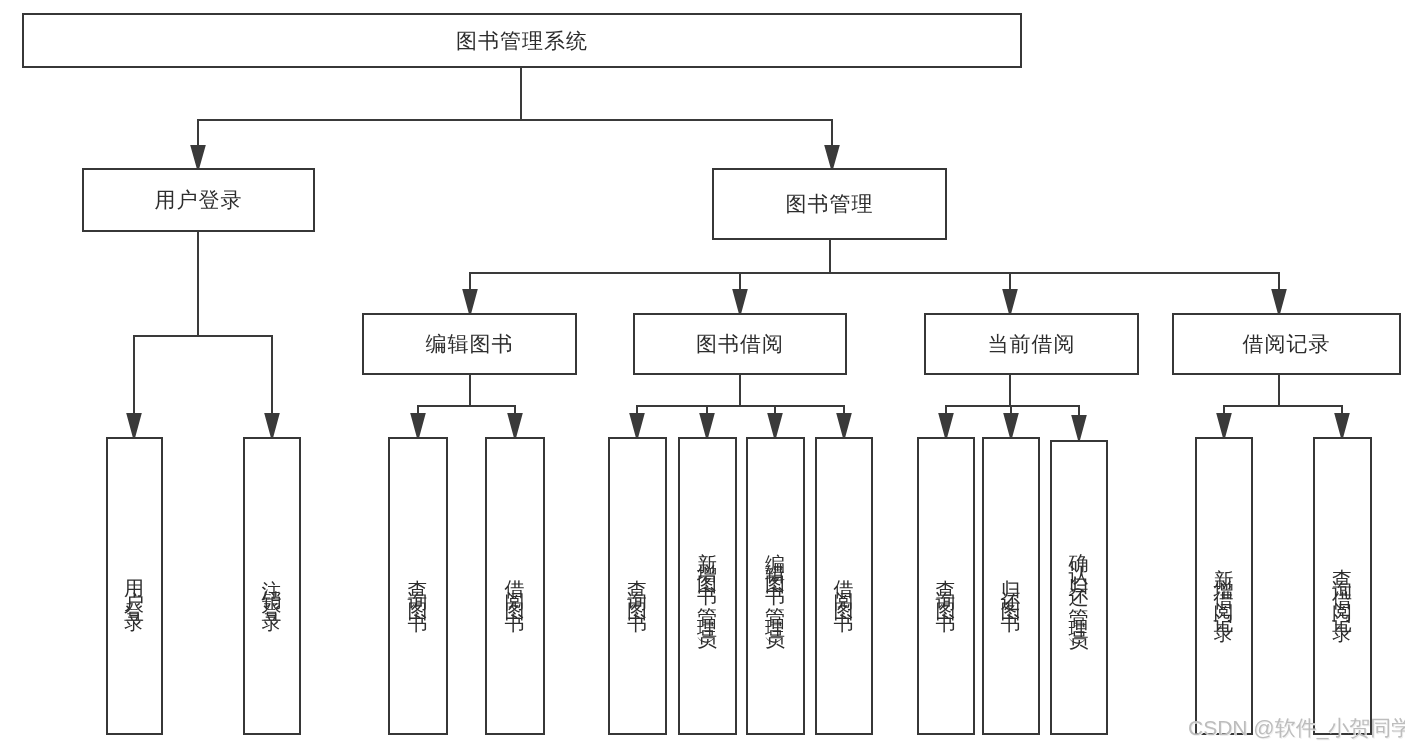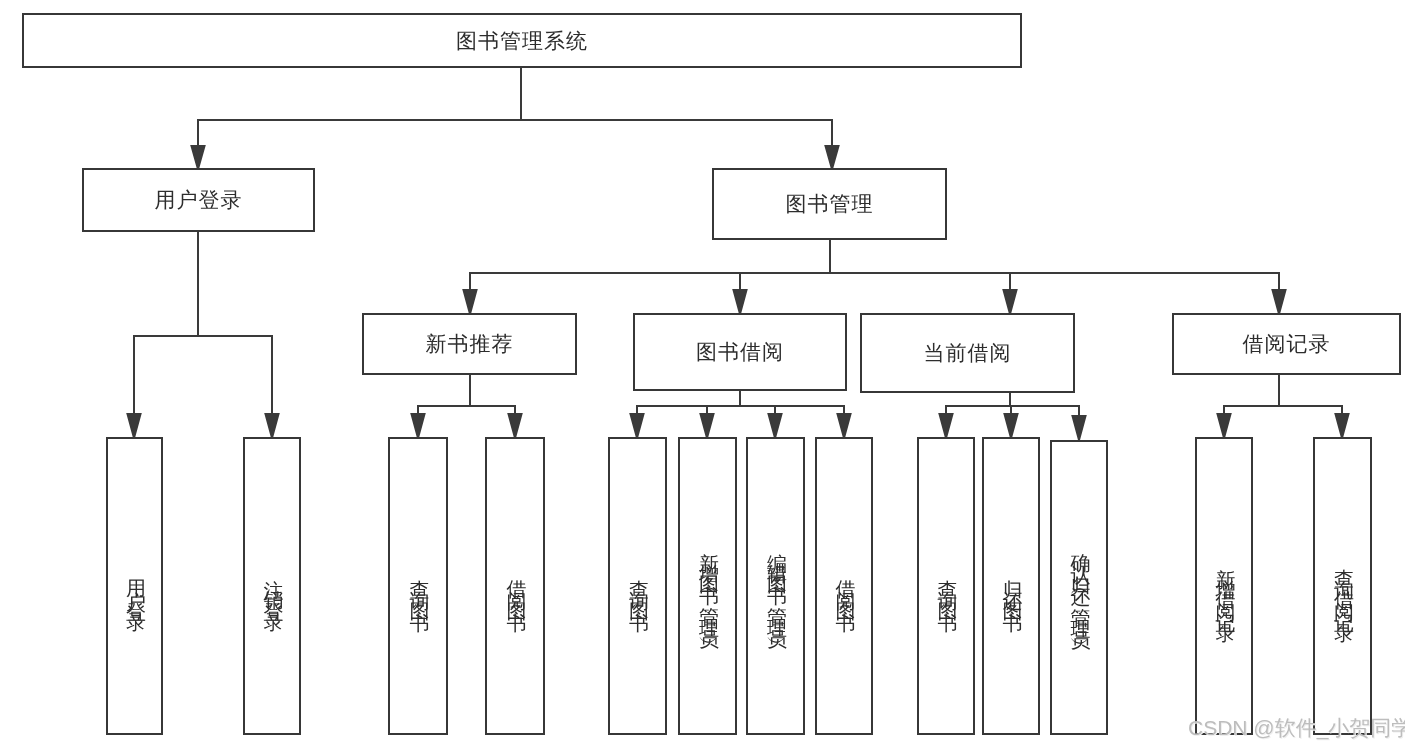--- a/index.html
+++ b/index.html
@@ -11,21 +11,20 @@
     overflow:hidden;
   }
   #wires{position:absolute;left:0;top:0;width:1405px;height:747px;}
   .node{
     position:absolute;
     box-sizing:border-box;
     background:#ffffff;
     border:2px solid #373737;
     display:flex;align-items:center;justify-content:center;
     color:#2d2d2d;
-    font-family:Liberation Mono, monospace;
   }
   .node.h span{
     font-size:21px;letter-spacing:1px;white-space:nowrap;
   }
   .node.v span{
     writing-mode:vertical-rl;
     text-orientation:mixed;
     font-size:20px;
     letter-spacing:11px;
     line-height:1;
@@ -114,26 +113,26 @@
   </div>
 
   <div class="node h" style="left:82px;top:168px;width:233px;height:64px">
     <span>用户登录</span>
   </div>
   <div class="node h" style="left:712px;top:168px;width:235px;height:72px">
     <span>图书管理</span>
   </div>
 
   <div class="node h" style="left:362px;top:313px;width:215px;height:62px">
-    <span>新书推荐</span>
+    <span>编辑图书</span>
   </div>
-  <div class="node h" style="left:633px;top:313px;width:214px;height:78px">
+  <div class="node h" style="left:633px;top:313px;width:214px;height:62px">
     <span>图书借阅</span>
   </div>
-  <div class="node h" style="left:860px;top:313px;width:215px;height:80px">
+  <div class="node h" style="left:924px;top:313px;width:215px;height:62px">
     <span>当前借阅</span>
   </div>
   <div class="node h" style="left:1172px;top:313px;width:229px;height:62px">
     <span>借阅记录</span>
   </div>
 
   <div class="node v" style="left:106px;top:437px;width:57px;height:298px">
     <span>用户登录</span>
   </div>
   <div class="node v" style="left:243px;top:437px;width:58px;height:298px">

